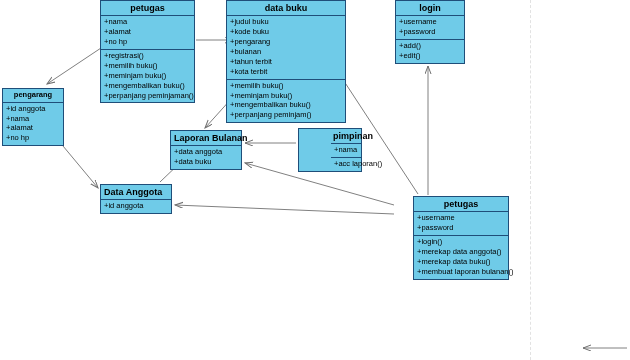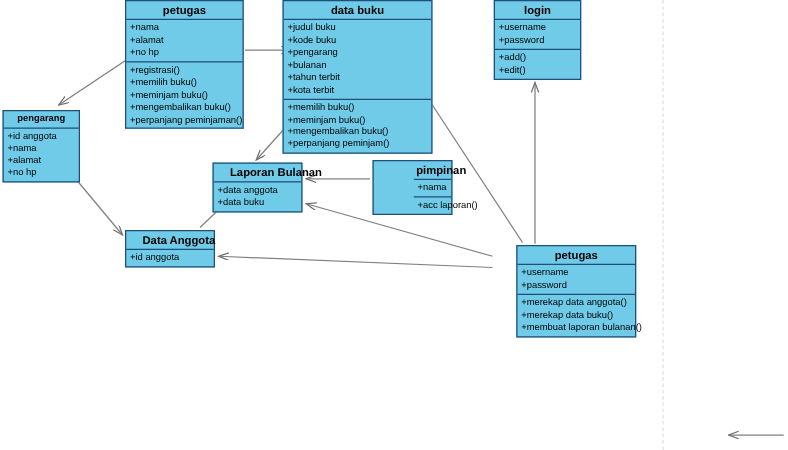--- a/index.html
+++ b/index.html
@@ -40,21 +40,21 @@
     text-align: center;
     font-weight: bold;
     font-size: 9px;
     padding: 2px 2px 2px 2px;
     border-bottom: 1px solid #1f4e79;
     line-height: 1.15;
     white-space: nowrap;
   }
   .uml-title.left {
     text-align: left;
-    padding-left: 13px;
+    padding-left: 3px;
   }
   .uml-section {
     padding: 1px 2px 2px 3px;
     line-height: 1.32;
   }
   .uml-section.divider {
     border-top: 1px solid #1f4e79;
   }
   .uml-row {
     white-space: nowrap;
@@ -178,19 +178,20 @@
     </div>
   </div>
 
   <div class="uml-class" style="left:395px;top:196px;width:96px;margin-left:18px;">
     <div class="uml-title">petugas</div>
     <div class="uml-section">
       <div class="uml-row">+username</div>
       <div class="uml-row">+password</div>
     </div>
     <div class="uml-section divider">
+      <div class="uml-row">+login()</div>
       <div class="uml-row">+merekap data anggota()</div>
       <div class="uml-row">+merekap data buku()</div>
       <div class="uml-row">+membuat laporan bulanan()</div>
     </div>
   </div>
 
 </div>
 
 </body></html>

